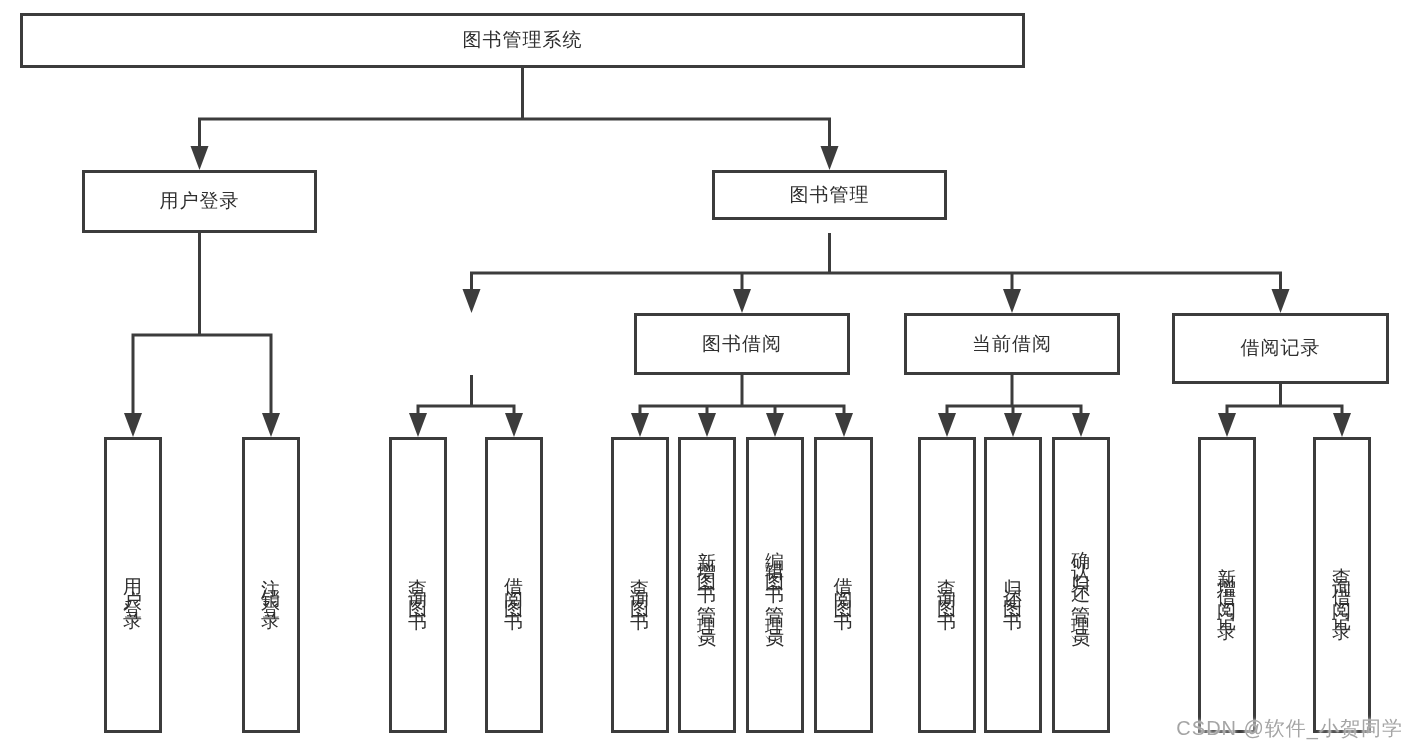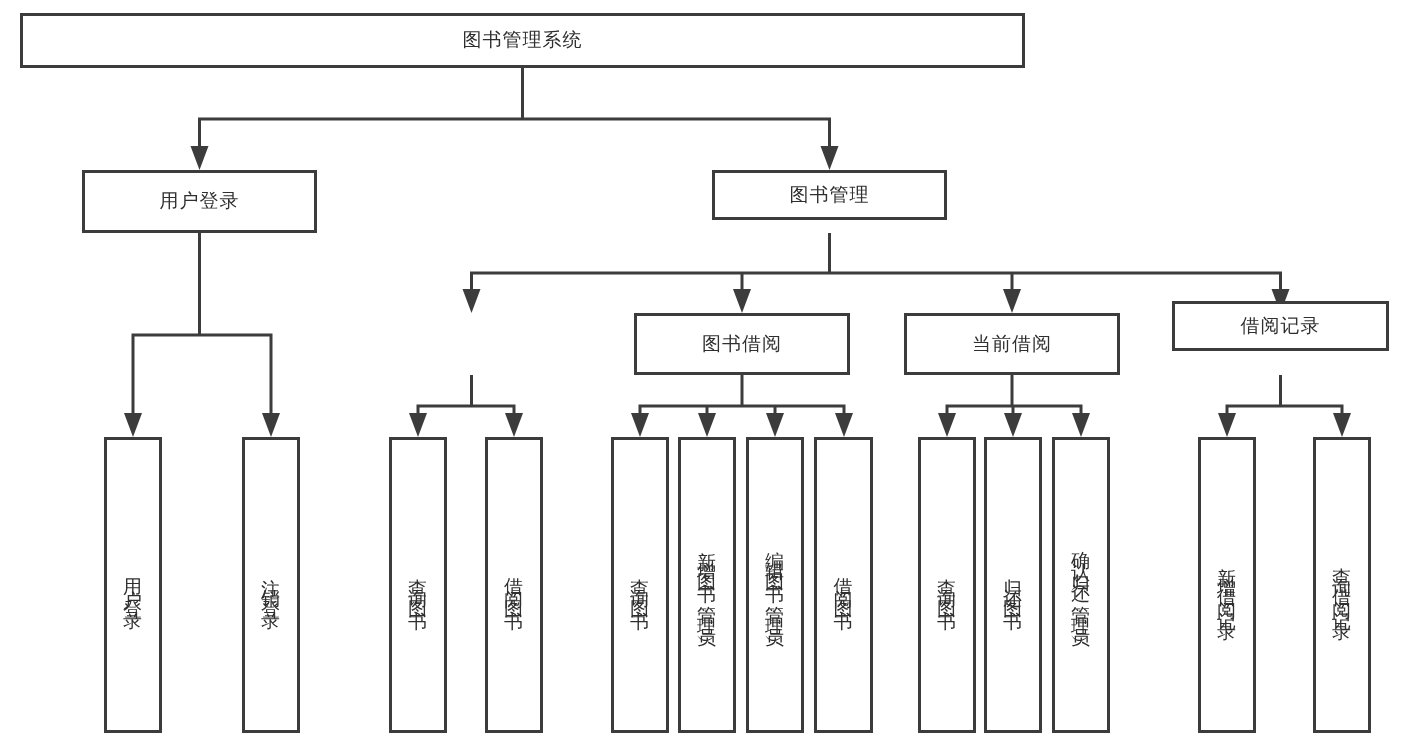--- a/index.html
+++ b/index.html
@@ -87,33 +87,34 @@
     </g>
   </svg>
 
   <div class="node" style="left:20px;top:13px;width:1005px;height:55px;">图书管理系统</div>
 
   <div class="node" style="left:82px;top:170px;width:235px;height:63px;">用户登录</div>
   <div class="node" style="left:712px;top:170px;width:235px;height:50px;">图书管理</div>
 
   <div class="node" style="left:634px;top:313px;width:216px;height:62px;">图书借阅</div>
   <div class="node" style="left:904px;top:313px;width:216px;height:62px;">当前借阅</div>
-  <div class="node" style="left:1172px;top:301px;width:217px;height:50px;">借阅记录</div>
+  <div class="node" style="left:1172px;top:313px;width:217px;height:71px;">借阅记录</div>
 
   <div class="node v" style="left:104px;top:437px;width:58px;height:296px;">用户登录</div>
   <div class="node v" style="left:242px;top:437px;width:58px;height:296px;">注销登录</div>
 
   <div class="node v" style="left:389px;top:437px;width:58px;height:296px;">查询图书</div>
   <div class="node v" style="left:485px;top:437px;width:58px;height:296px;">借阅图书</div>
 
   <div class="node v" style="left:611px;top:437px;width:58px;height:296px;">查询图书</div>
   <div class="node v" style="left:678px;top:437px;width:58px;height:296px;">新增图书（管理员）</div>
   <div class="node v" style="left:746px;top:437px;width:58px;height:296px;">编辑图书（管理员）</div>
   <div class="node v" style="left:814px;top:437px;width:59px;height:296px;">借阅图书</div>
 
   <div class="node v" style="left:918px;top:437px;width:58px;height:296px;">查询图书</div>
   <div class="node v" style="left:984px;top:437px;width:58px;height:296px;">归还图书</div>
   <div class="node v" style="left:1052px;top:437px;width:58px;height:296px;">确认归还（管理员）</div>
 
   <div class="node v" style="left:1198px;top:437px;width:58px;height:296px;">新增借阅记录</div>
   <div class="node v" style="left:1313px;top:437px;width:58px;height:296px;">查询借阅记录</div>
 
+  <div class="watermark">CSDN @软件_小贺同学</div>
 </div>
 
 </body></html>

